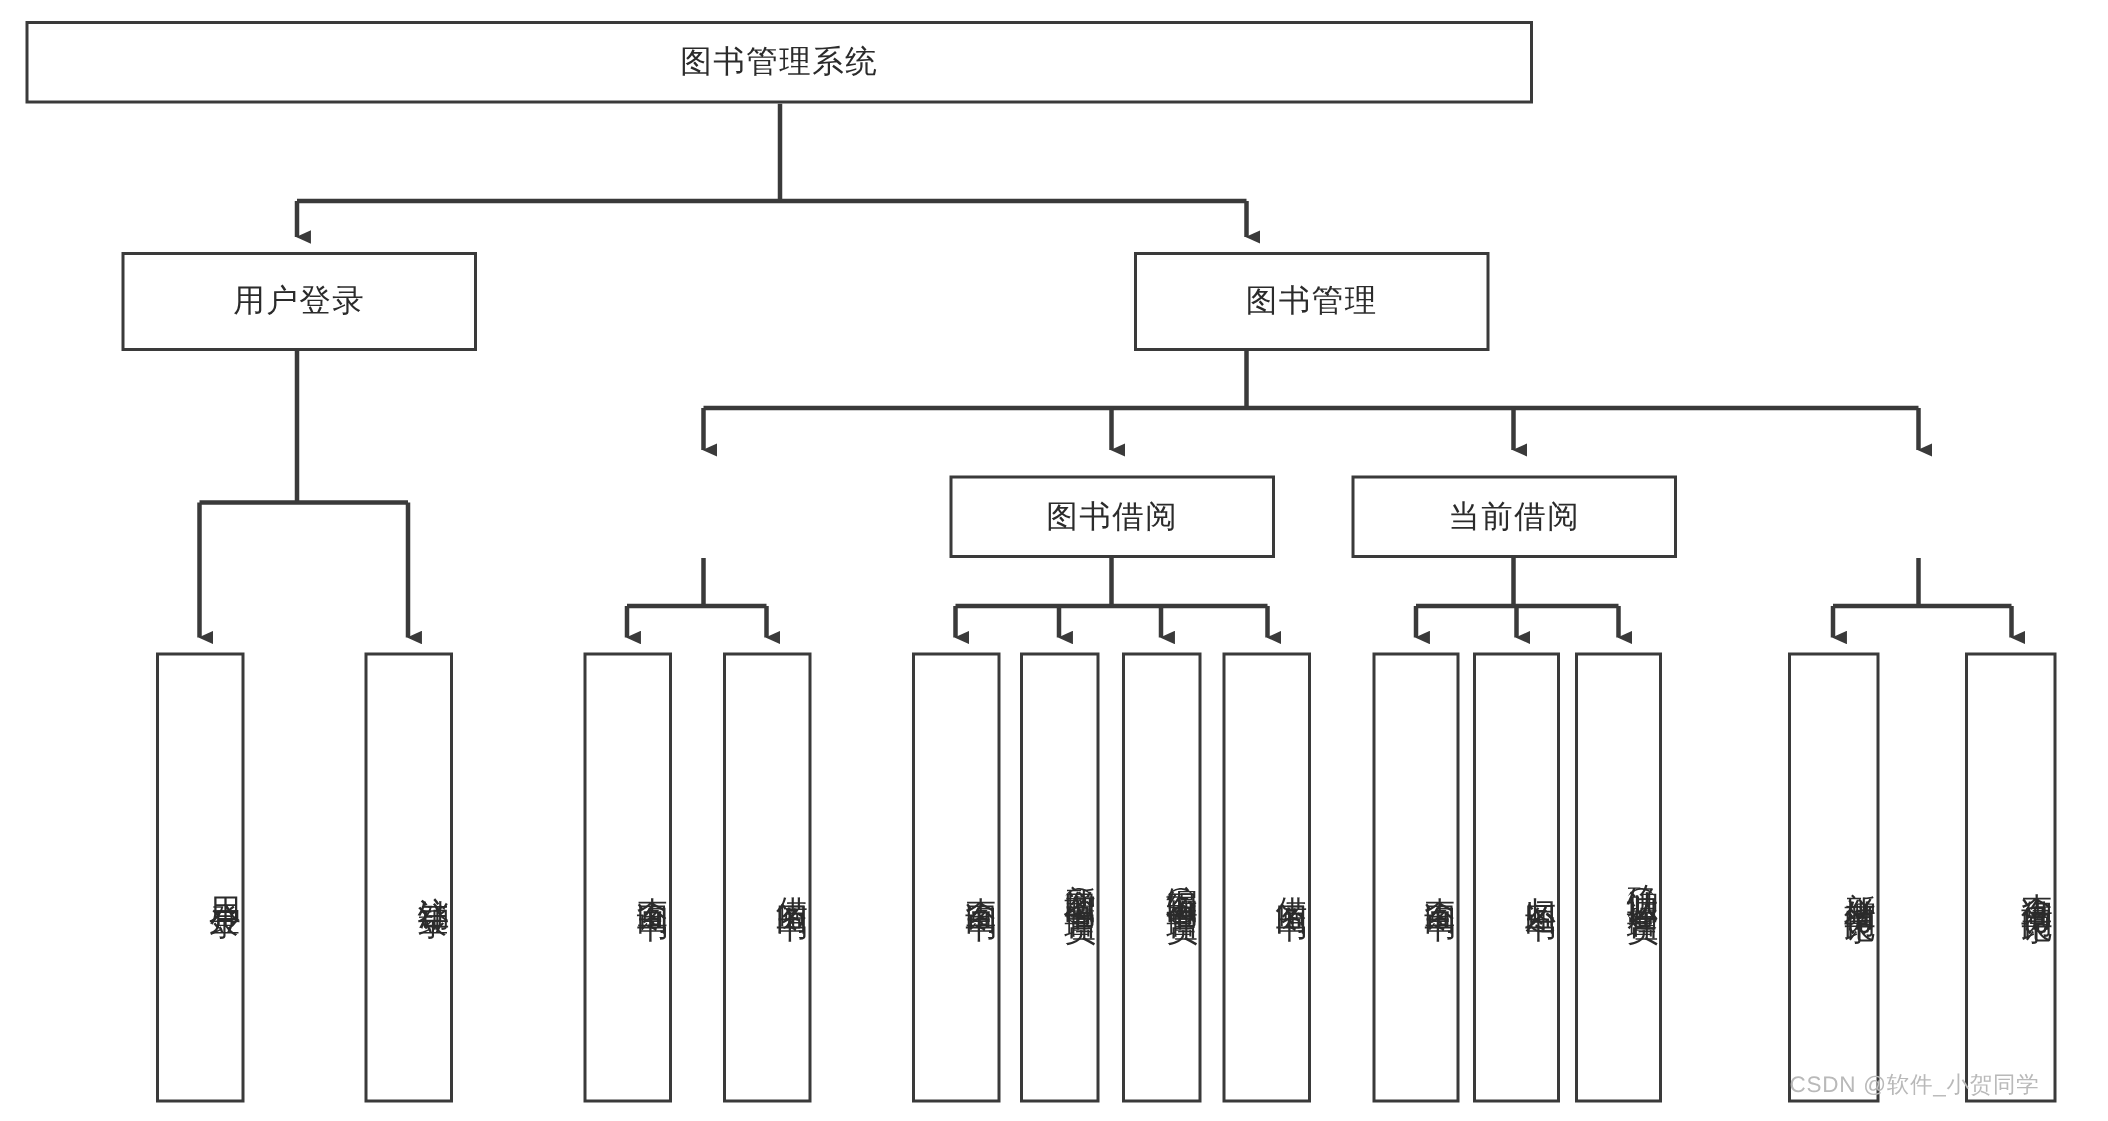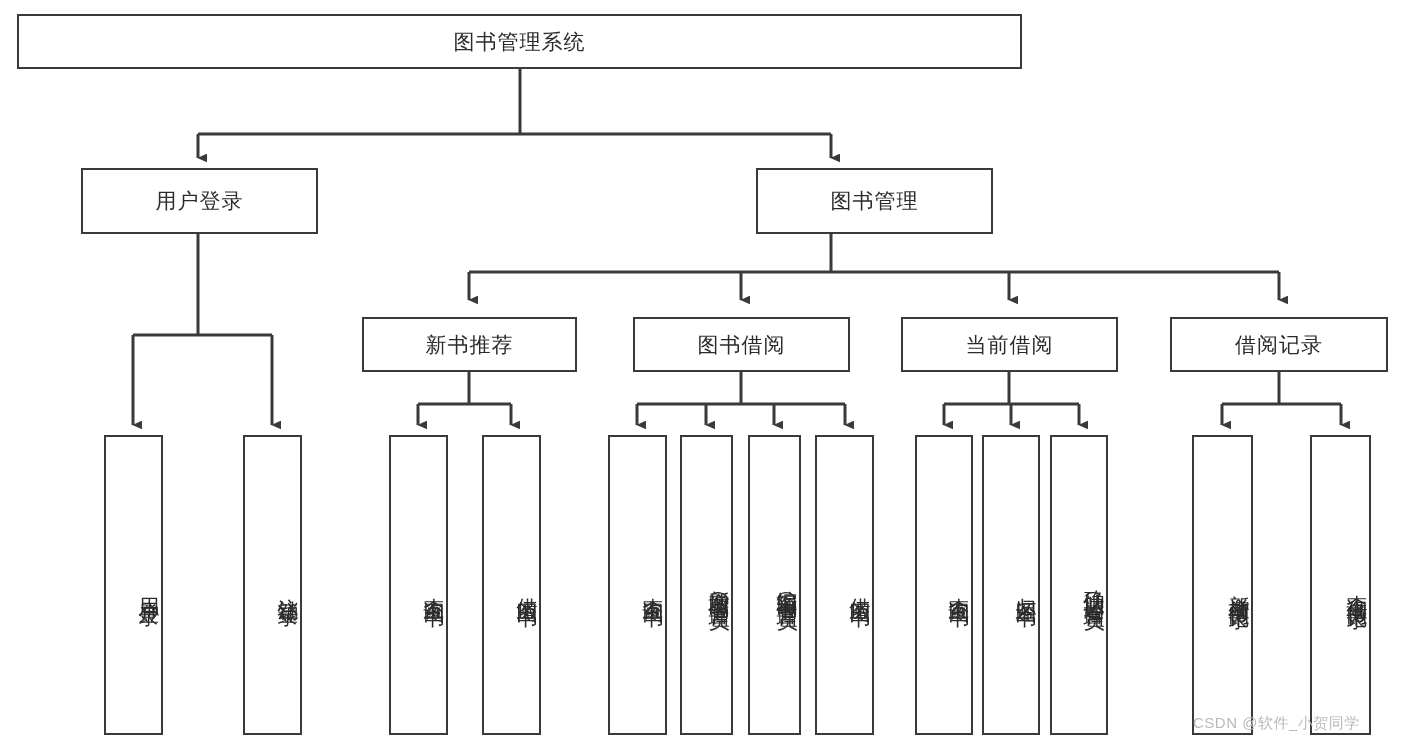--- a/index.html
+++ b/index.html
@@ -125,27 +125,25 @@
       <path d="M 1341 404 L 1341 425" marker-end="url(#arrowhead)"></path>
     </g>
   </svg>
 
   <div class="node horiz node-root" style="left:17px; top:14px; width:1005px; height:55px;">图书管理系统</div>
 
   <div class="node horiz" style="left:81px; top:168px; width:237px; height:66px;">用户登录</div>
 
   <div class="node horiz" style="left:712px; top:168px; width:237px; height:66px;margin-left:44px;">图书管理</div>
 
-  <div class="node horiz" style="left:362px; top:317px; width:215px; height:55px;">新书推荐</div>
 
   <div class="node horiz" style="left:901px; top:317px; width:217px; height:55px;">当前借阅</div>
 
   <div class="node horiz" style="left:633px; top:317px; width:217px; height:55px;">图书借阅</div>
 
-  <div class="node horiz" style="left:1170px; top:317px; width:218px; height:55px;">借阅记录</div>
 
   <div class="node vert" style="left:104px; top:435px; width:59px; height:300px;">用户登录</div>
 
   <div class="node vert" style="left:243px; top:435px; width:59px; height:300px;">注销登录</div>
 
   <div class="node vert" style="left:389px; top:435px; width:59px; height:300px;">查询图书</div>
 
   <div class="node vert" style="left:482px; top:435px; width:59px; height:300px;">借阅图书</div>
 
   <div class="node vert" style="left:608px; top:435px; width:59px; height:300px;">查询图书</div>

